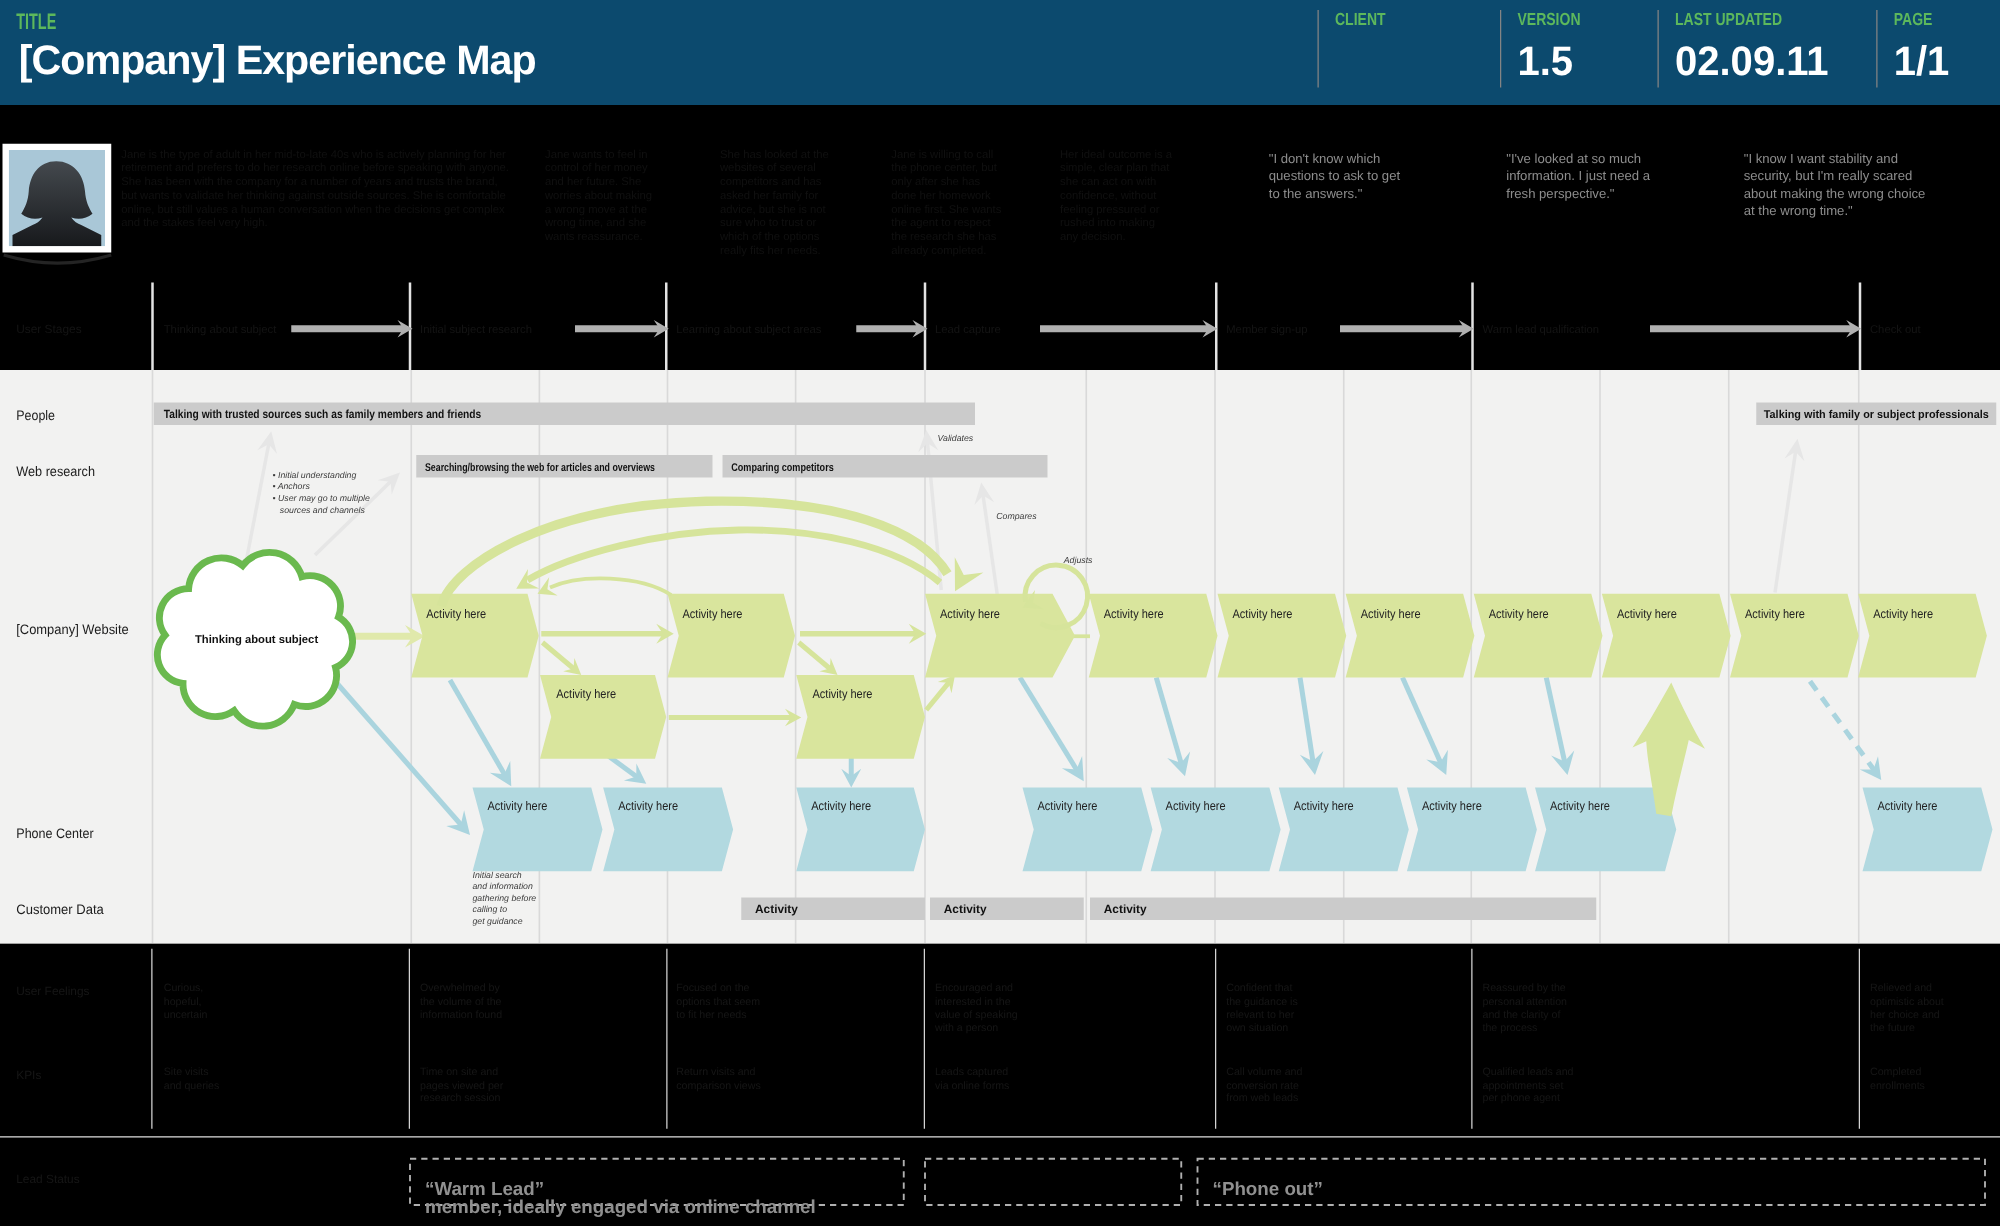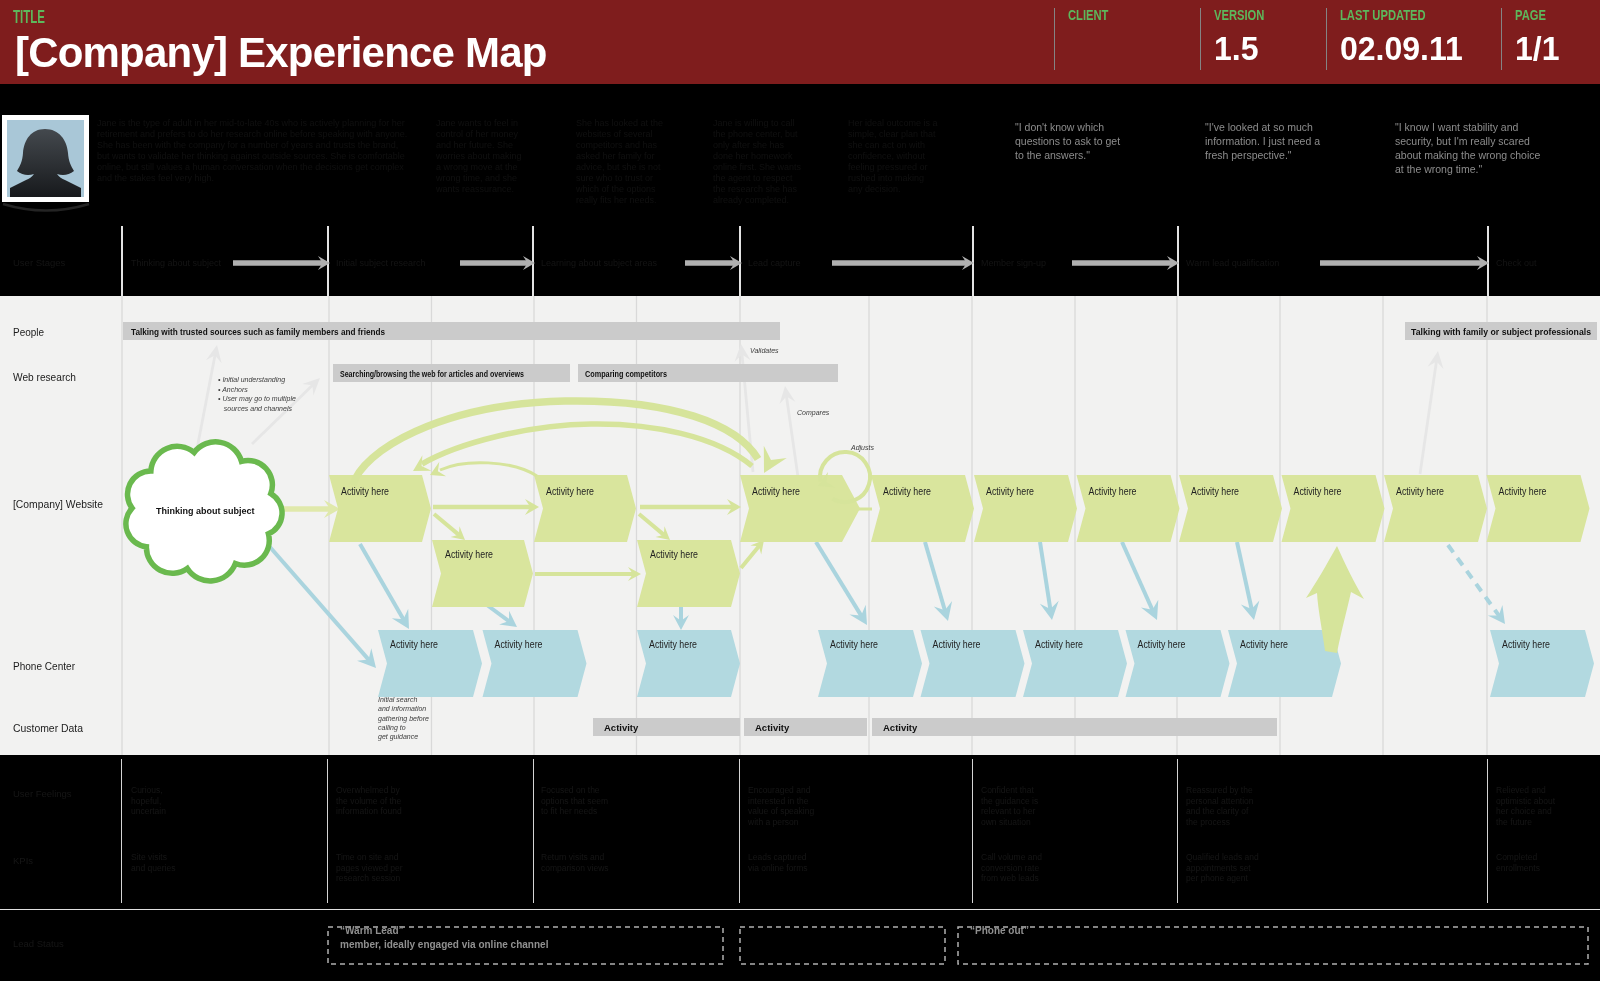--- a/index.html
+++ b/index.html
@@ -1,37 +1,37 @@
 <!DOCTYPE html>
 <html><head><meta charset="utf-8">
 <style>
 *{margin:0;padding:0;box-sizing:border-box}
 body{width:1600px;height:981px;position:relative;font-family:"Liberation Sans",sans-serif;background:#000;overflow:hidden}
 .sec{position:absolute;left:0;width:1600px}
-#header{top:0;height:84px;background:#7f1d1d}
+#header{top:0;height:84px;background:#0c4a6e}
 #header .lbl{position:absolute;top:7px;font-size:14px;font-weight:bold;color:#5db85c;transform:scaleX(.8);transform-origin:left}
 #header .val{position:absolute;top:30px;font-size:33px;font-weight:bold;color:#fff;transform:scaleX(.97);transform-origin:left}
 #header .div{position:absolute;top:8px;height:62px;width:1px;background:#848484}
 #persona{top:84px;height:141px;background:#000}
 #avatar{position:absolute;left:2px;top:31px;width:87px;height:87px;background:#fff}
 .p1{position:absolute;top:34px;font-size:9px;line-height:11px;color:#101010;white-space:nowrap}
 .quote{position:absolute;top:36px;font-size:10.5px;line-height:14px;color:#8d8d8d}
 #stages{top:225px;height:71px;background:#000}
 #main{top:296px;height:459px;background:#f2f2f1}
 #rows{top:755px;height:155px;background:#000}
 #rows .vl{position:absolute;top:4px;height:144px;width:1px;background:#d4d4d4}
 #rows .rl{position:absolute;left:13px;font-size:9.5px;color:#161616}
 .bt{position:absolute;font-size:8.5px;line-height:10.5px;color:#161616}
 #band{top:909px;height:72px;background:#000;border-top:1.5px solid #e0e0e0}
-.dbox{position:absolute;top:10px;height:36px;color:#909090;font-weight:bold;font-size:10px;line-height:14px;padding:4px 0 0 12px}
+.dbox{position:absolute;top:31px;height:36px;color:#909090;font-weight:bold;font-size:15px;line-height:14px;padding:4px 0 0 12px}
 </style></head>
 <body>
 <div class="sec" id="header">
   <div style="position:absolute;left:13px;top:7px;font-size:18px;font-weight:bold;color:#5db85c;transform:scaleX(.64);transform-origin:left">TITLE</div>
-  <div style="position:absolute;left:15px;top:29px;font-size:42px;font-weight:bold;color:#fff;letter-spacing:-.8px">[Company] Experience Map</div>
+  <div style="position:absolute;left:15px;top:29px;font-size:33px;font-weight:bold;color:#fff;letter-spacing:-.8px">[Company] Experience Map</div>
   <div class="div" style="left:1054px"></div>
     <div class="div" style="left:1200px"></div>
   <div class="div" style="left:1326px"></div>
     <div class="div" style="left:1501px"></div>
   <div class="lbl" style="left:1068px">CLIENT</div>
   <div class="lbl" style="left:1214px">VERSION</div>
     <div class="val" style="left:1214px">1.5</div>
   <div class="lbl" style="left:1340px">LAST UPDATED</div>
     <div class="val" style="left:1340px">02.09.11</div>
   <div class="lbl" style="left:1515px">PAGE</div>

